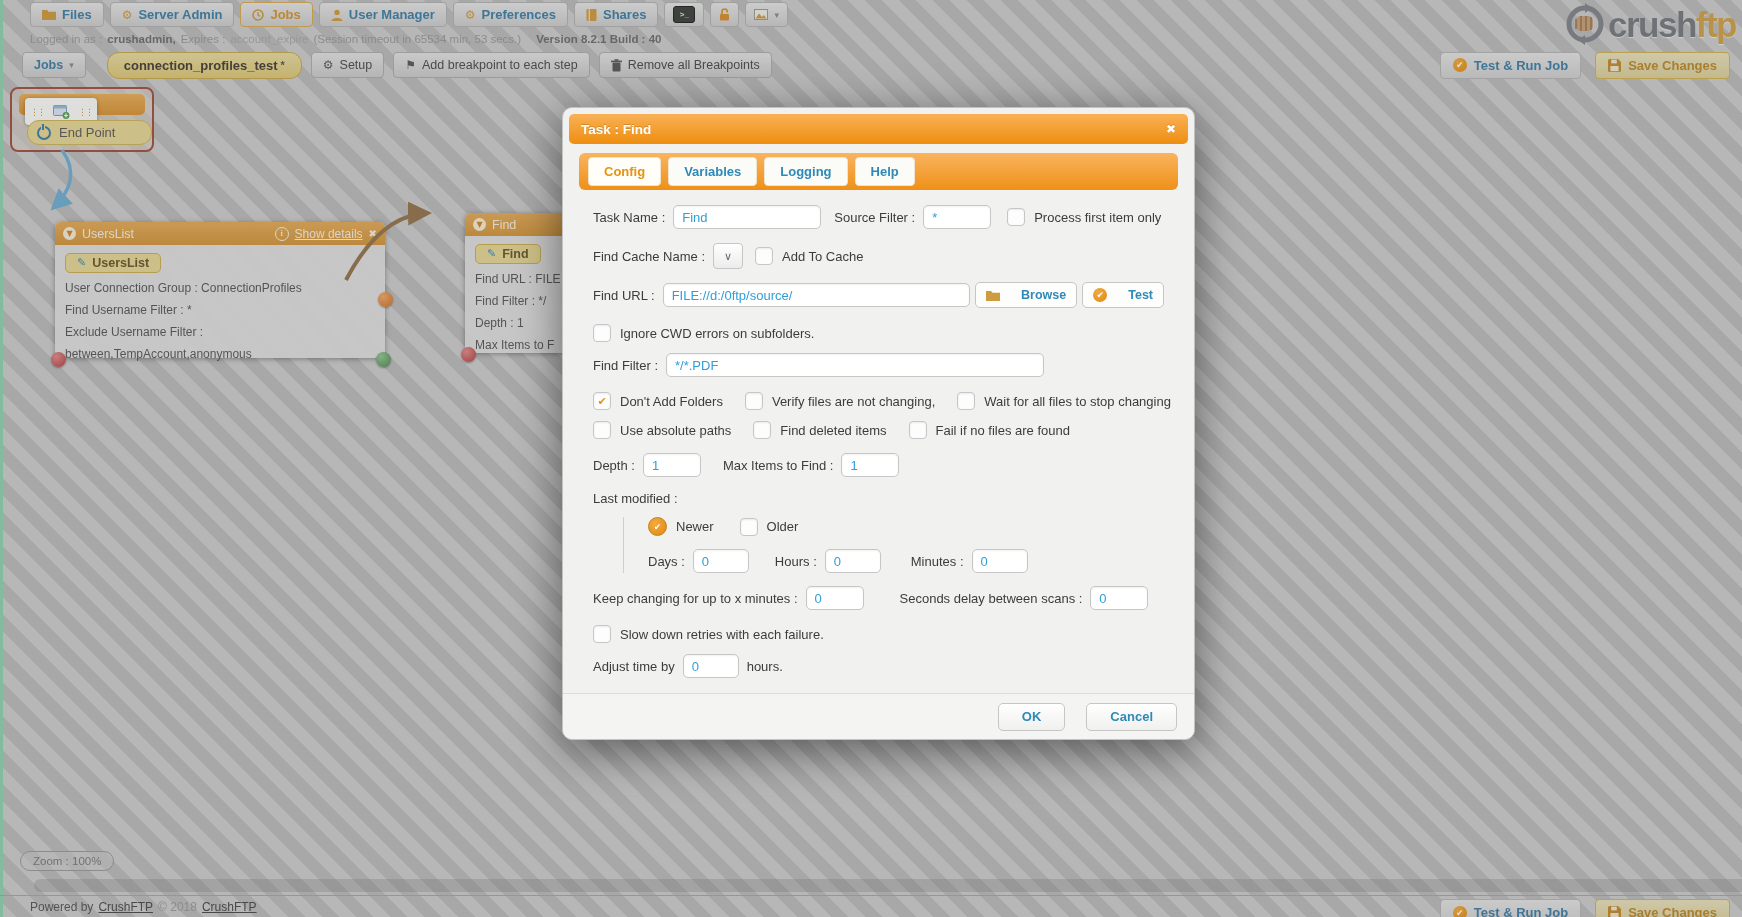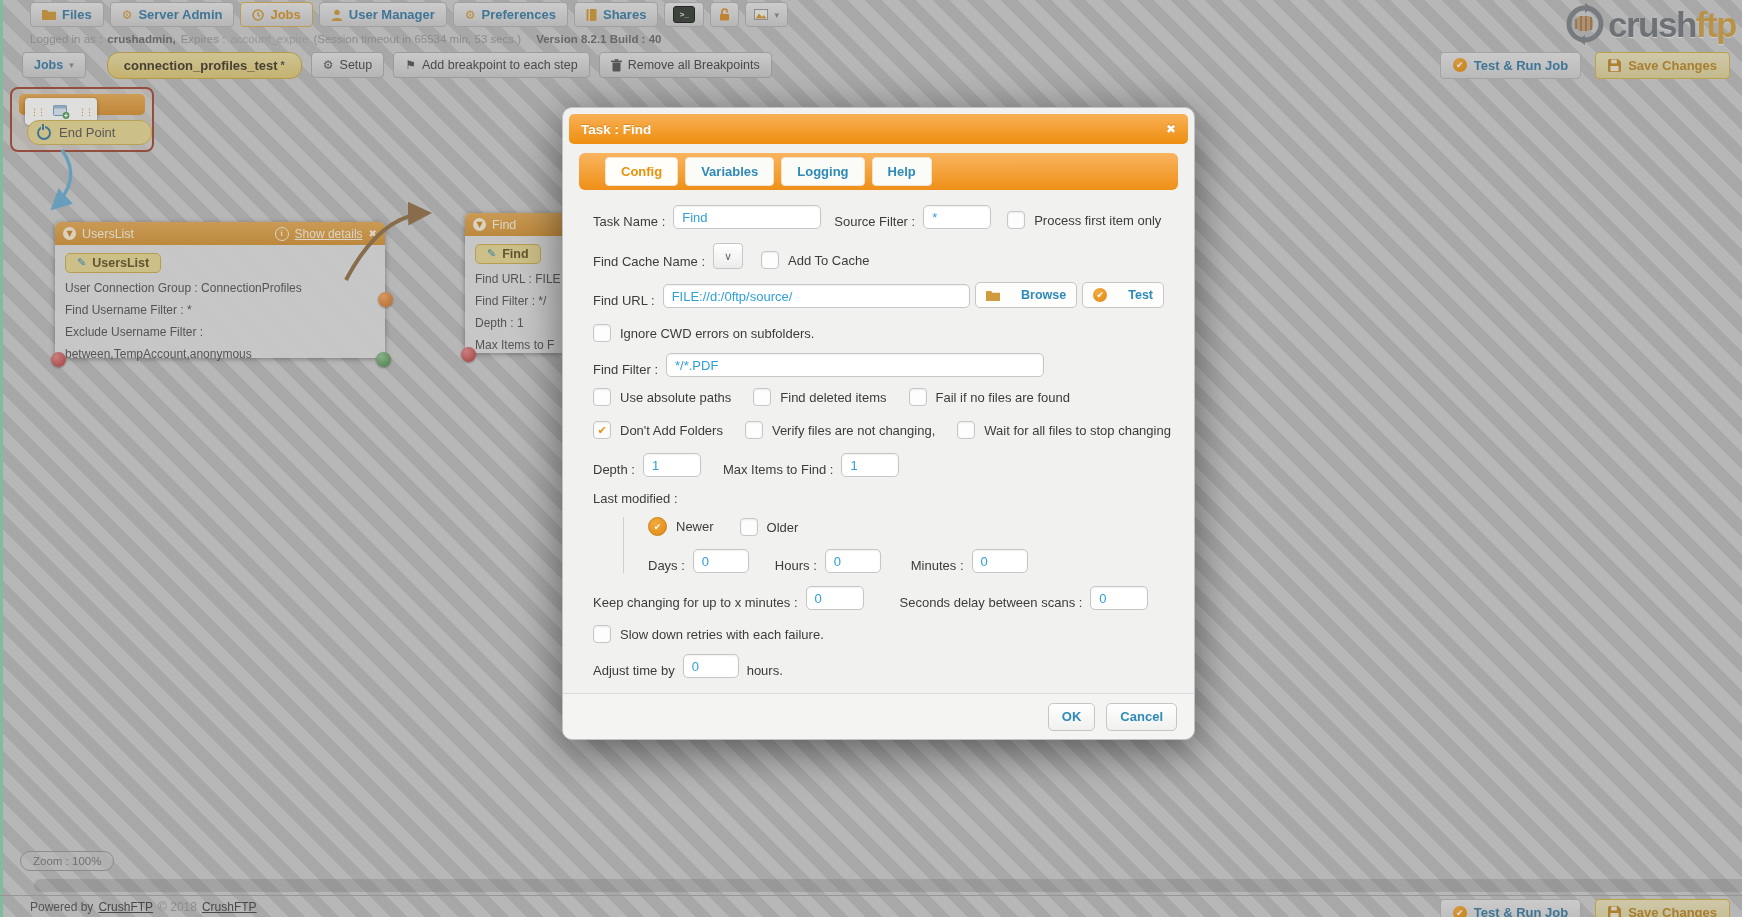--- a/index.html
+++ b/index.html
@@ -104,46 +104,46 @@
 
   
   .overlay{position:absolute;inset:0;background:rgba(70,70,70,0.16);z-index:4;}
   .modal{position:absolute;left:562px;top:107px;width:631px;height:631px;background:#f1f1ef;border:1px solid #c2c2c2;
     border-radius:10px;box-shadow:0 10px 45px rgba(0,0,0,0.5);z-index:10;font-size:13px;color:#3c3c3c;}
   .m-titlebar{margin:6px;height:30px;border-radius:5px;background:linear-gradient(#f9b156,#ee8e10);
     display:flex;align-items:center;padding:0 12px;color:#fff;font-weight:bold;font-size:13.5px;
     text-shadow:0 -1px 0 rgba(150,90,0,0.35);}
   .m-close{margin-left:auto;font-family:"DejaVu Sans",sans-serif;font-size:12px;cursor:pointer;color:#fff;}
   .m-tabbar{margin:9px 16px 0;height:37px;border-radius:6px;background:linear-gradient(#f9b45f,#ef9018);
-    display:flex;align-items:center;gap:7px;padding:0 26px;}
+    display:flex;align-items:center;gap:7px;padding:0 9px;}
   .m-tab{height:27px;padding:0 15px;border-radius:4px;background:#fbfbf8;border:1px solid #efe5cf;
     color:#2e8ab8;font-weight:bold;font-size:13px;display:inline-flex;align-items:center;cursor:pointer;}
   .m-tab.active{color:#e8920f;background:#fffef9;}
   .m-body{padding:15px 30px 0;}
-  .frow{display:flex;align-items:flex-end;margin-bottom:11px;white-space:nowrap;}
+  .frow{display:flex;align-items:center;margin-bottom:11px;white-space:nowrap;}
   .frow label{margin-right:8px;}
   .tin{height:22px;border:1px solid #c6c6c6;border-radius:5px;background:#fff;color:#2f9fd8;font-size:13px;
     padding:0 8px;font-family:"Liberation Sans","DejaVu Sans",sans-serif;box-shadow:inset 0 1px 2px rgba(0,0,0,0.06);}
   .cb{display:inline-flex;align-items:center;gap:9px;cursor:pointer;}
   .box{width:16px;height:16px;border:1px solid #c6c6c6;border-radius:4px;background:#fdfdfd;
     box-shadow:inset 0 1px 2px rgba(0,0,0,0.08);display:inline-flex;align-items:center;justify-content:center;flex:0 0 auto;}
   .box.checked::after{content:"✔";font-family:"DejaVu Sans",sans-serif;font-size:11px;color:#e8930f;font-weight:bold;}
   .radio{width:17px;height:17px;border-radius:50%;border:1px solid #c87f10;
     background:radial-gradient(circle at 35% 30%,#f3a93f,#de8b10);display:inline-flex;align-items:center;justify-content:center;flex:0 0 auto;}
   .radio::after{content:"✔";font-family:"DejaVu Sans",sans-serif;font-size:9px;color:#fff;}
   .sel{width:28px;height:24px;border:1px solid #c6c6c6;border-radius:4px;background:linear-gradient(#fff,#ececec);
     display:inline-flex;align-items:center;justify-content:center;color:#666;font-size:11px;cursor:pointer;
     font-family:"DejaVu Sans",sans-serif;}
   .io-btn{height:24px;padding:0 10px;border:1px solid #c6c6c6;border-radius:5px;background:#fdfdfc;
     color:#2e8ab8;font-weight:bold;font-size:12.5px;display:inline-flex;align-items:center;gap:21px;cursor:pointer;}
   .indent{margin-left:30px;border-left:1px solid #cfcfcf;padding-left:24px;}
   .m-footer{position:absolute;left:0;right:0;bottom:0;height:45px;border-top:1px solid #dcdcdc;border-radius:0 0 10px 10px;
     background:#f4f4f2;display:flex;align-items:center;justify-content:flex-end;gap:11px;padding-right:17px;}
-  .m-btn{height:26px;padding:0 13px;border:1px solid #c6c6c6;border-radius:5px;background:linear-gradient(#fff,#f0f0ee);
-    color:#2e8ab8;font-weight:bold;font-size:13px;display:inline-flex;align-items:center;cursor:pointer;}
+  .m-btn{height:26px;padding:0 23px;border:1px solid #c6c6c6;border-radius:5px;background:linear-gradient(#fff,#f0f0ee);
+    color:#2e8ab8;font-weight:bold;font-size:13px;display:inline-flex;align-items:center;cursor:pointer;margin-left:10px;}
   svg{display:block;}
 </style>
 </head>
 <body>
 
 <div class="page">
   <div class="left-strip"></div>
 
   <div class="topnav">
     <div class="nav-btn">
@@ -403,21 +403,21 @@
         <input class="tin" style="width: 50px;" value="*">
         <span class="cb" style="margin-left:16px">
           <span class="box"></span>
           <span>Process first item only</span>
         </span>
       </div>
 
       <div class="frow" style="margin-top:14px">
         <label>Find Cache Name :</label>
         <span class="sel">∨</span>
-        <span class="cb" style="margin-left:18px">
+        <span class="cb" style="margin-left:12px">
           <span class="box"></span>
           <span>Add To Cache</span>
         </span>
       </div>
 
       <div class="frow" style="margin-top:13px">
         <label>Find URL :</label>
         <input class="tin" style="width: 290px;" value="FILE://d:/0ftp/source/">
         <span class="io-btn" style="margin-left:5px">
           <span class="uicon">
@@ -438,47 +438,47 @@
           <span class="box"></span>
           <span>Ignore CWD errors on subfolders.</span>
         </span>
       </div>
 
       <div class="frow">
         <label>Find Filter :</label>
         <input class="tin" style="width: 360px;" value="*/*.PDF">
       </div>
 
-      <div class="frow">
-        <span class="cb">
-          <span class="box"></span>
-          <span>Use absolute paths</span>
-        </span>
-        <span class="cb" style="margin-left:22px">
-          <span class="box"></span>
-          <span>Find deleted items</span>
-        </span>
-        <span class="cb" style="margin-left:22px">
-          <span class="box"></span>
-          <span>Fail if no files are found</span>
-        </span>
-      </div>
-
       <div class="frow" style="margin-top:15px">
         <span class="cb">
           <span class="box checked"></span>
           <span>Don't Add Folders</span>
         </span>
         <span class="cb" style="margin-left:22px">
           <span class="box"></span>
           <span>Verify files are not changing,</span>
         </span>
         <span class="cb" style="margin-left:22px">
           <span class="box"></span>
           <span>Wait for all files to stop changing</span>
+        </span>
+      </div>
+
+      <div class="frow">
+        <span class="cb">
+          <span class="box"></span>
+          <span>Use absolute paths</span>
+        </span>
+        <span class="cb" style="margin-left:22px">
+          <span class="box"></span>
+          <span>Find deleted items</span>
+        </span>
+        <span class="cb" style="margin-left:22px">
+          <span class="box"></span>
+          <span>Fail if no files are found</span>
         </span>
       </div>
 
       <div class="frow" style="margin-top:14px">
         <label>Depth :</label>
         <input class="tin" style="width: 40px;" value="1">
         <label style="margin-left:22px">Max Items to Find :</label>
         <input class="tin" style="width: 40px;" value="1">
       </div>
 

